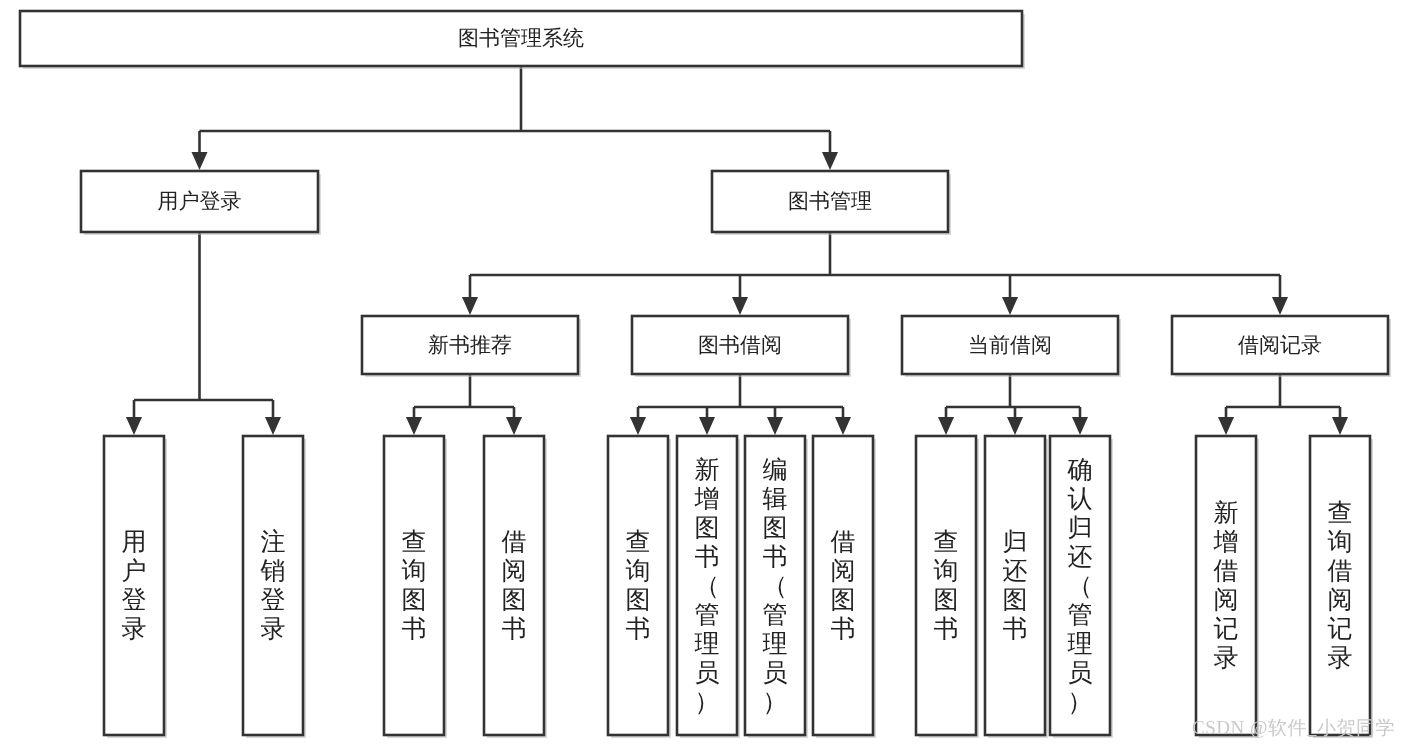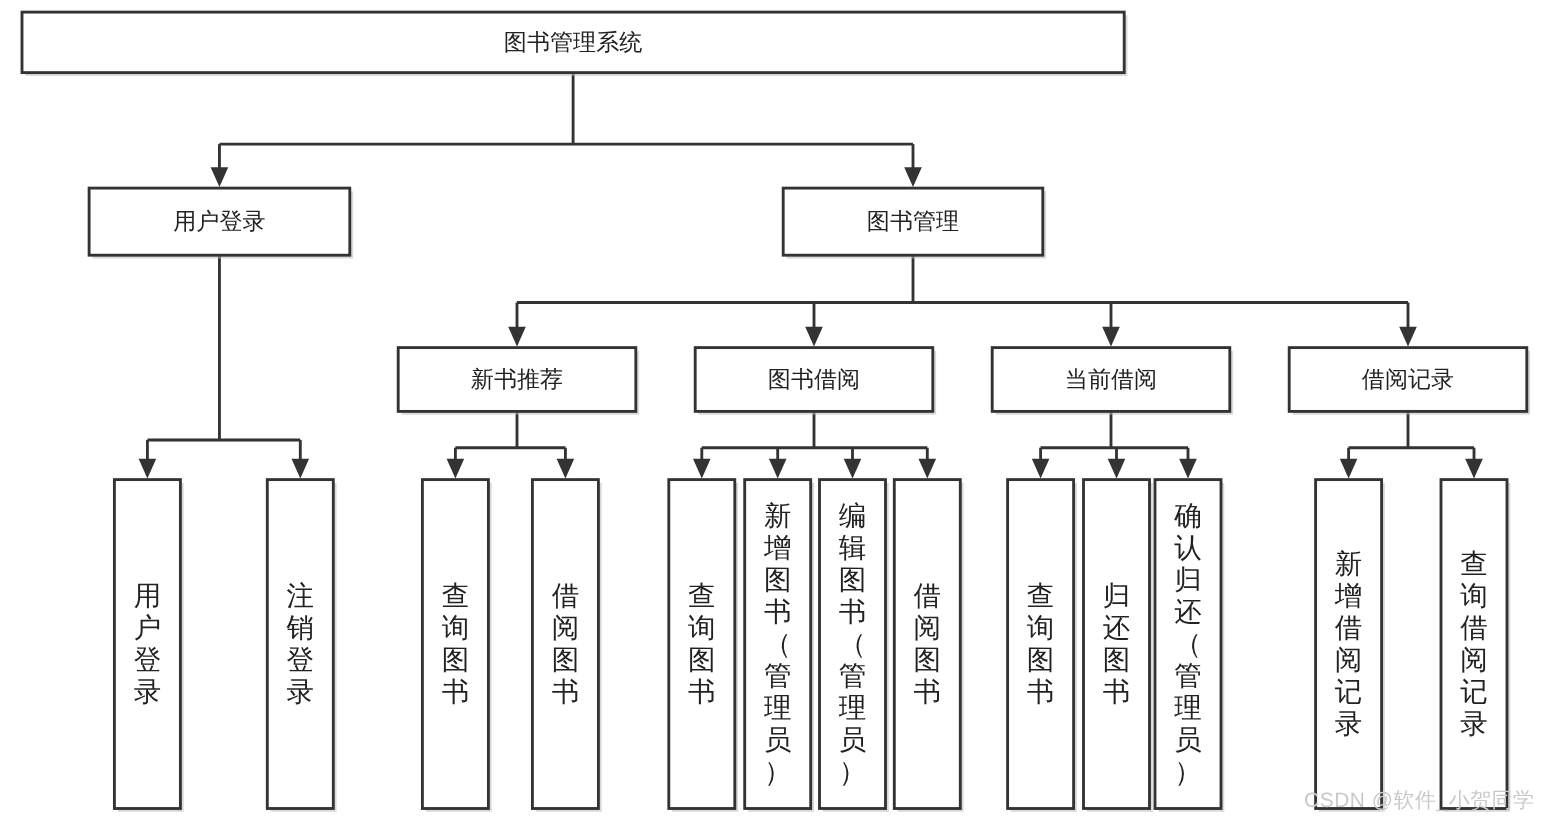--- a/index.html
+++ b/index.html
@@ -53,21 +53,21 @@
   .node-label-v {
     font-family: "Liberation Sans", "DejaVu Sans", sans-serif;
     fill: #222222;
     font-size: 25px;
     text-anchor: middle;
   }
   .watermark {
     position: absolute;
     right: 10px;
     bottom: 6px;
-    font-family: Liberation Sans, sans-serif;
+    font-family: Liberation Serif, serif;
     font-size: 19px;
     color: #c9c9c9;
     letter-spacing: 0.5px;
     white-space: nowrap;
     pointer-events: none;
   }
 </style>
 </head>
 <body>
 

